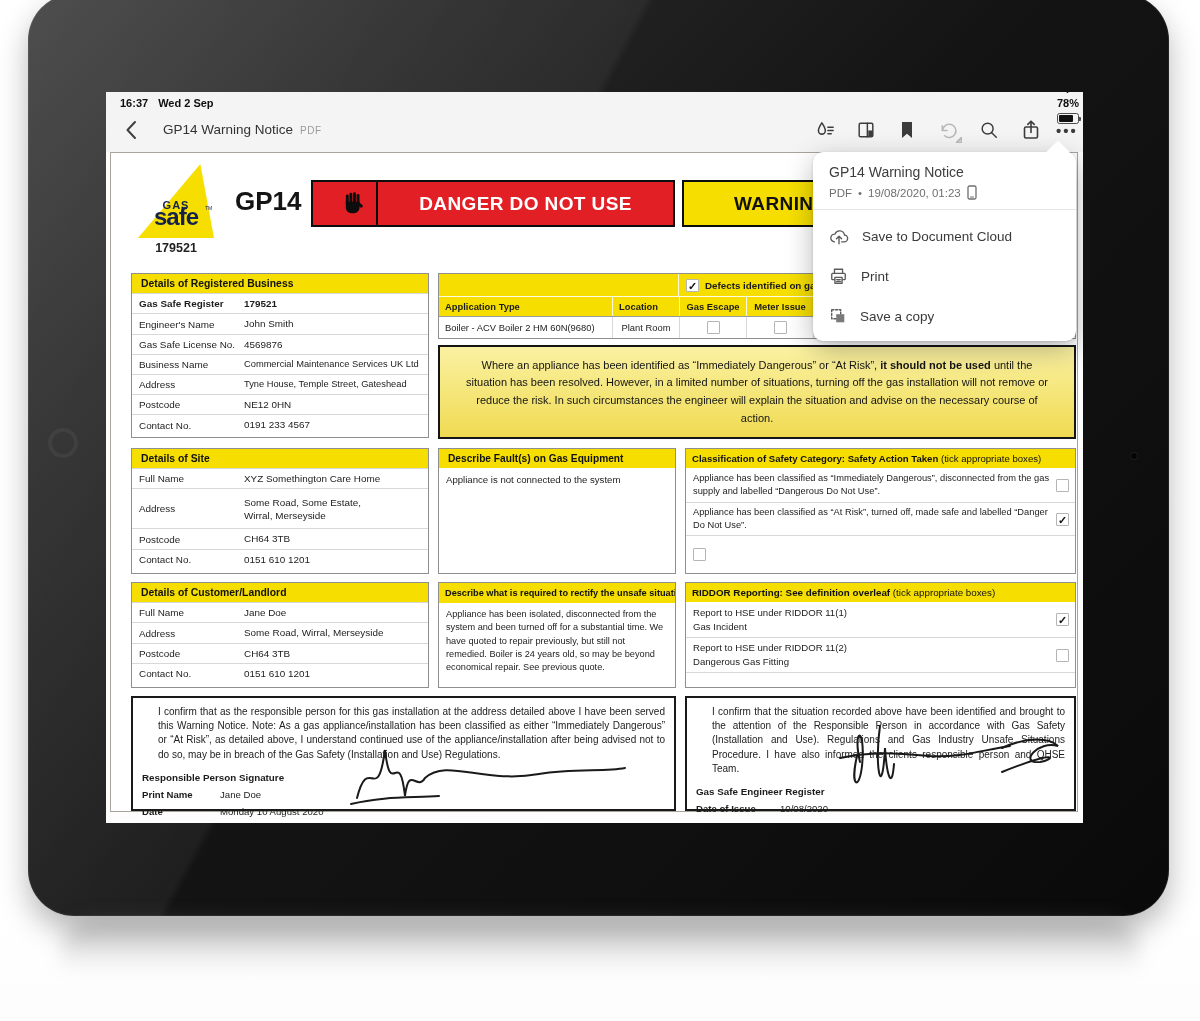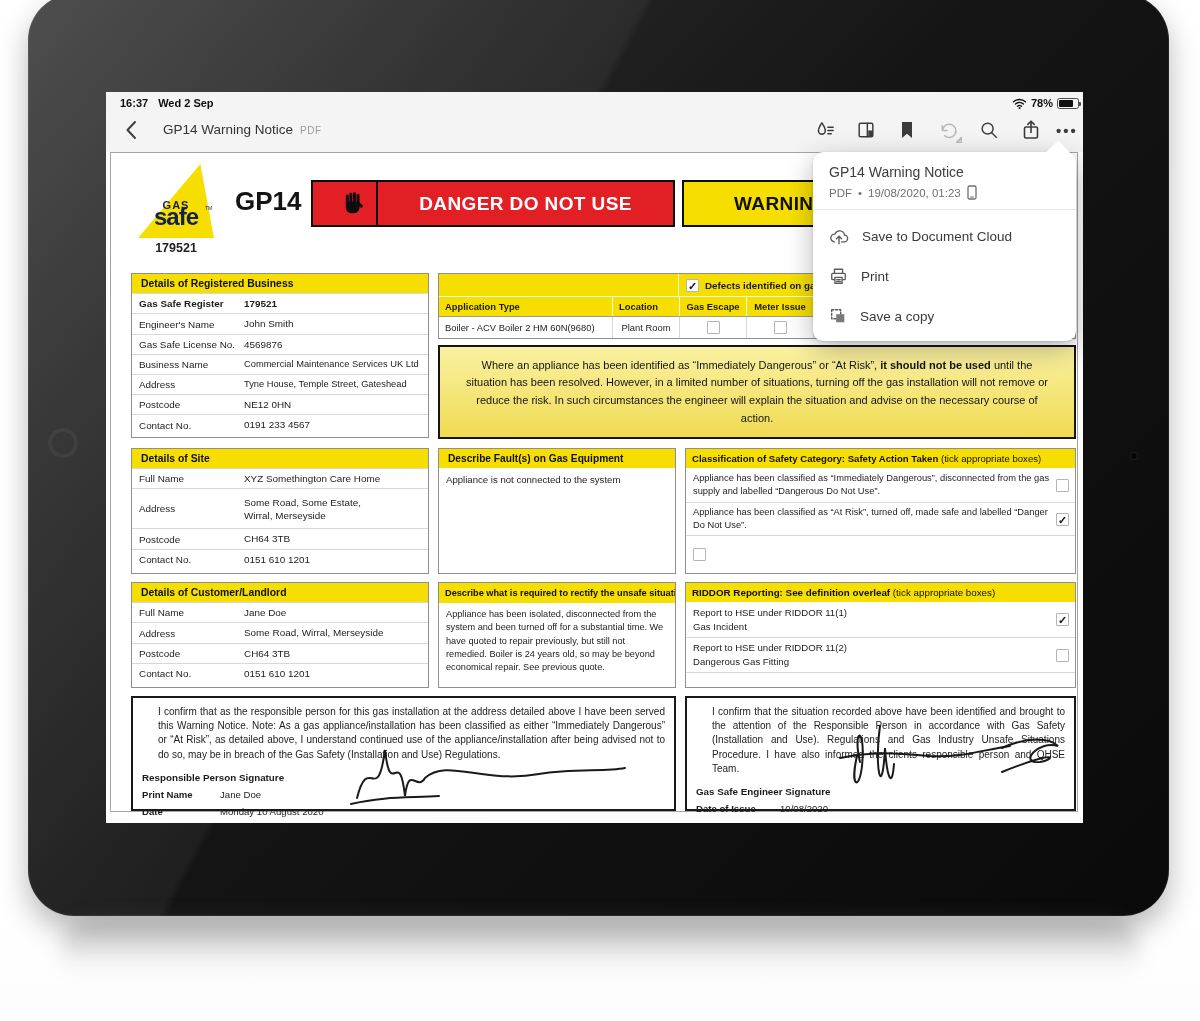--- a/index.html
+++ b/index.html
@@ -26,21 +26,21 @@
   .camera-dot{position:absolute;left:1102px;top:458px;width:8px;height:8px;border-radius:50%;
     background:#050505;box-shadow:inset 0 0 2px rgba(255,255,255,.25);}
   .reflection{position:absolute;left:60px;top:918px;width:1080px;height:70px;border-radius:40px;
     background:linear-gradient(180deg, rgba(90,90,90,.30), rgba(255,255,255,0) 80%);filter:blur(9px);}
 
   
   .screen{position:absolute;left:106px;top:92px;width:977px;height:731px;background:#fdfdfd;overflow:hidden;}
   .chrome{position:absolute;left:0;top:0;width:977px;height:60px;background:var(--chrome);}
   .statusbar{position:absolute;left:14px;top:2px;right:4px;height:18px;display:flex;align-items:center;
     font-size:11px;font-weight:700;color:#0f0f0f;}
-  .sb-right{margin-left:auto;display:flex;align-items:center;gap:4px;}
+  .sb-right{margin-left:auto;display:flex;align-items:center;gap:4px;flex-direction:column;}
   .batt{position:relative;width:22px;height:11px;border:1px solid #4d4d4d;border-radius:2.5px;padding:1px;}
   .batt i{display:block;height:100%;width:78%;background:#111;border-radius:1px;}
   .batt:after{content:'';position:absolute;right:-3px;top:3px;width:2px;height:4px;background:#4d4d4d;border-radius:0 1px 1px 0;}
 
   .toolbar{position:absolute;left:0;top:18px;width:977px;height:42px;}
   .back-btn{position:absolute;left:12px;top:6px;width:26px;height:28px;display:flex;align-items:center;justify-content:center;cursor:pointer;}
   .doc-title{position:absolute;left:57px;top:12px;font-size:13.5px;color:#333;display:flex;align-items:baseline;gap:7px;}
   .doc-title .type{font-size:10px;color:#9a9a9a;letter-spacing:.5px;}
   .tb-ico{position:absolute;top:6px;width:26px;height:28px;display:flex;align-items:center;justify-content:center;cursor:pointer;}
   .tb-ico svg{stroke:#3c3c3c;fill:none;stroke-width:1.6;stroke-linecap:round;stroke-linejoin:round;}
@@ -389,21 +389,21 @@
               <span>Monday 10 August 2020</span>
             </div>
           <svg class="sig-svg" style="left:210px;top:40px;" width="290" height="72" viewBox="0 0 290 72">
             <path d="M14 60 C 26 14, 34 70, 42 12 C 48 64, 56 6, 62 58 C 66 26, 74 54, 82 40 C 104 20, 140 46, 196 36 C 230 30, 262 34, 282 30"></path>
             <path d="M8 66 C 40 58, 70 60, 96 58"></path>
           </svg>
         </div>
 
         <div class="confirm" style="left:574px;top:543px;width:391px;height:115px;">
           <p>I confirm that the situation recorded above have been identified and brought to the attention of the Responsible Person in accordance with Gas Safety (Installation and Use). Regulations and Gas Industry Unsafe Situations Procedure. I have also informed the clients responsible person and QHSE Team.</p>
-          <div class="sig-label">Gas Safe Engineer Signature</div>
+          <div class="sig-label">Gas Safe Engineer Register</div>
           <div class="sig-kv">
               <span class="k" style="width:84px;">Date of Issue</span>
               <span>10/08/2020</span>
             </div>
           <svg class="sig-svg" style="left:145px;top:22px;" width="240" height="90" viewBox="0 0 240 90">
             <path d="M28 42 C 20 8, 34 4, 30 46 C 27 72, 18 66, 25 36"></path>
             <path d="M48 6 C 42 46, 50 84, 53 28 C 55 58, 60 70, 62 44"></path>
             <path d="M8 38 C 48 30, 70 34, 96 36 C 130 38, 150 30, 178 26"></path>
             <path d="M170 28 C 196 16, 218 18, 226 26 C 206 20, 186 44, 208 42 C 222 40, 230 28, 170 52"></path>
           </svg>

